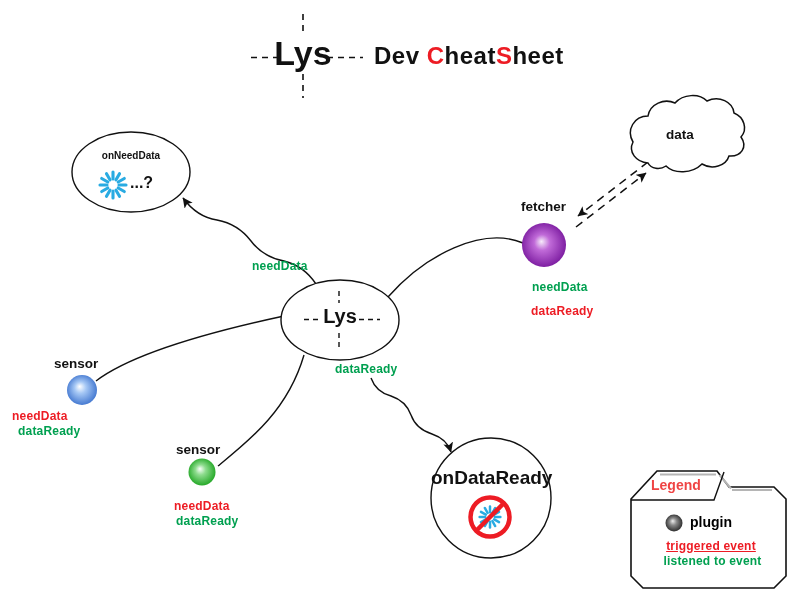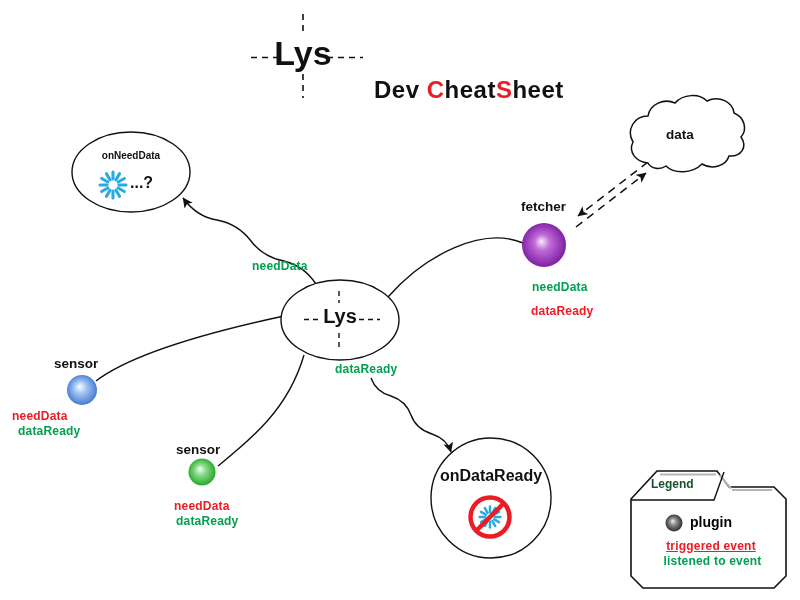--- a/index.html
+++ b/index.html
@@ -11,21 +11,21 @@
   .lbl{position:absolute;white-space:nowrap;line-height:1.05;}
   .center{text-align:center;}
   .node-lbl{font-size:13.5px;font-weight:600;color:#111;}
   .evt{font-size:12px;font-weight:600;letter-spacing:.2px;}
   .green{color:#00A050;}
   .red{color:#ED1C24;}
   .title-logo{font-size:34px;font-weight:600;color:#111;}
   .title-sub{font-size:24px;font-weight:700;color:#111;letter-spacing:.5px;}
   .in-node{font-size:10px;font-weight:600;color:#111;}
   .hint{font-size:16px;font-weight:700;color:#111;}
-  .legend-title{font-size:12px;font-weight:700;color:#14532d;}
+  .legend-title{font-size:14px;font-weight:700;color:#ef4444;}
   .legend-item{font-size:14px;font-weight:600;color:#000000;}
 </style>
 </head>
 <body>
 
 <div id="stage">
 
   <svg id="diagram-svg" width="800" height="600" viewBox="0 0 800 600">
     <defs>
       <radialGradient id="gradBlue" cx="50%" cy="50%" r="60%" fx="42%" fy="38%">
@@ -104,21 +104,21 @@
 
     <g>
       <polygon points="631,499 657,471 717,471 729,487 774,487 786,499 786,576 774,588 643,588 631,576" fill="#fff" stroke="#111" stroke-width="1.6"></polygon>
       <path d="M 660 474.5 H 716 M 719.5 475 L 731 488.5 M 732 490 H 772" fill="none" stroke="#b5b5b5" stroke-width="2"></path>
       <path d="M 631 500 L 714 500 L 724 472" fill="none" stroke="#111" stroke-width="1.4"></path>
       <circle cx="674" cy="523" r="8.5" fill="url(#gradPlugin)"></circle>
     </g>
   </svg>
 
   <div class="lbl title-logo center" style="left:258px;top:36px;width:90px;">Lys</div>
-  <div class="lbl title-sub" style="left:374px;top:43px;margin-top:34px;"><span>Dev </span><span class="red">C</span><span>heat</span><span class="red">S</span><span>heet</span></div>
+  <div class="lbl title-sub" style="left:374px;top:43px;"><span>Dev </span><span class="red">C</span><span>heat</span><span class="red">S</span><span>heet</span></div>
 
   <div class="lbl in-node center" style="left:71px;top:151px;width:120px;">onNeedData</div>
   <div class="lbl hint" style="left:130px;top:175px;">...?</div>
 
   <div class="lbl center" style="left:310px;top:306px;width:60px;font-size:20px;font-weight:600;">Lys</div>
 
   <div class="lbl evt green" style="left:252px;top:260px;">needData</div>
   <div class="lbl evt green" style="left:335px;top:363px;">dataReady</div>
 
   <div class="lbl node-lbl" style="left:54px;top:357px;">sensor</div>
@@ -128,20 +128,20 @@
   <div class="lbl node-lbl" style="left:176px;top:443px;">sensor</div>
   <div class="lbl evt red" style="left:174px;top:500px;">needData</div>
   <div class="lbl evt green" style="left:176px;top:515px;">dataReady</div>
 
   <div class="lbl node-lbl" style="left:521px;top:200px;text-align:right;">fetcher</div>
   <div class="lbl evt green" style="left:532px;top:281px;">needData</div>
   <div class="lbl evt red" style="left:531px;top:305px;">dataReady</div>
 
   <div class="lbl node-lbl center" style="left:650px;top:128px;width:60px;">data</div>
 
-  <div class="lbl in-node center" style="left:431px;top:468px;width:120px;font-size:16px;">onDataReady</div>
+  <div class="lbl in-node center" style="left:431px;top:468px;width:120px;font-size:19px;">onDataReady</div>
 
   <div class="lbl legend-title" style="left:651px;top:478px;">Legend</div>
   <div class="lbl legend-item" style="left:690px;top:515px;">plugin</div>
   <div class="lbl evt red center" style="left:652px;top:540px;width:118px;text-decoration:underline;">triggered event</div>
   <div class="lbl evt green center" style="left:650px;top:555px;width:125px;">listened to event</div>
 
 </div>
 
 </body></html>

